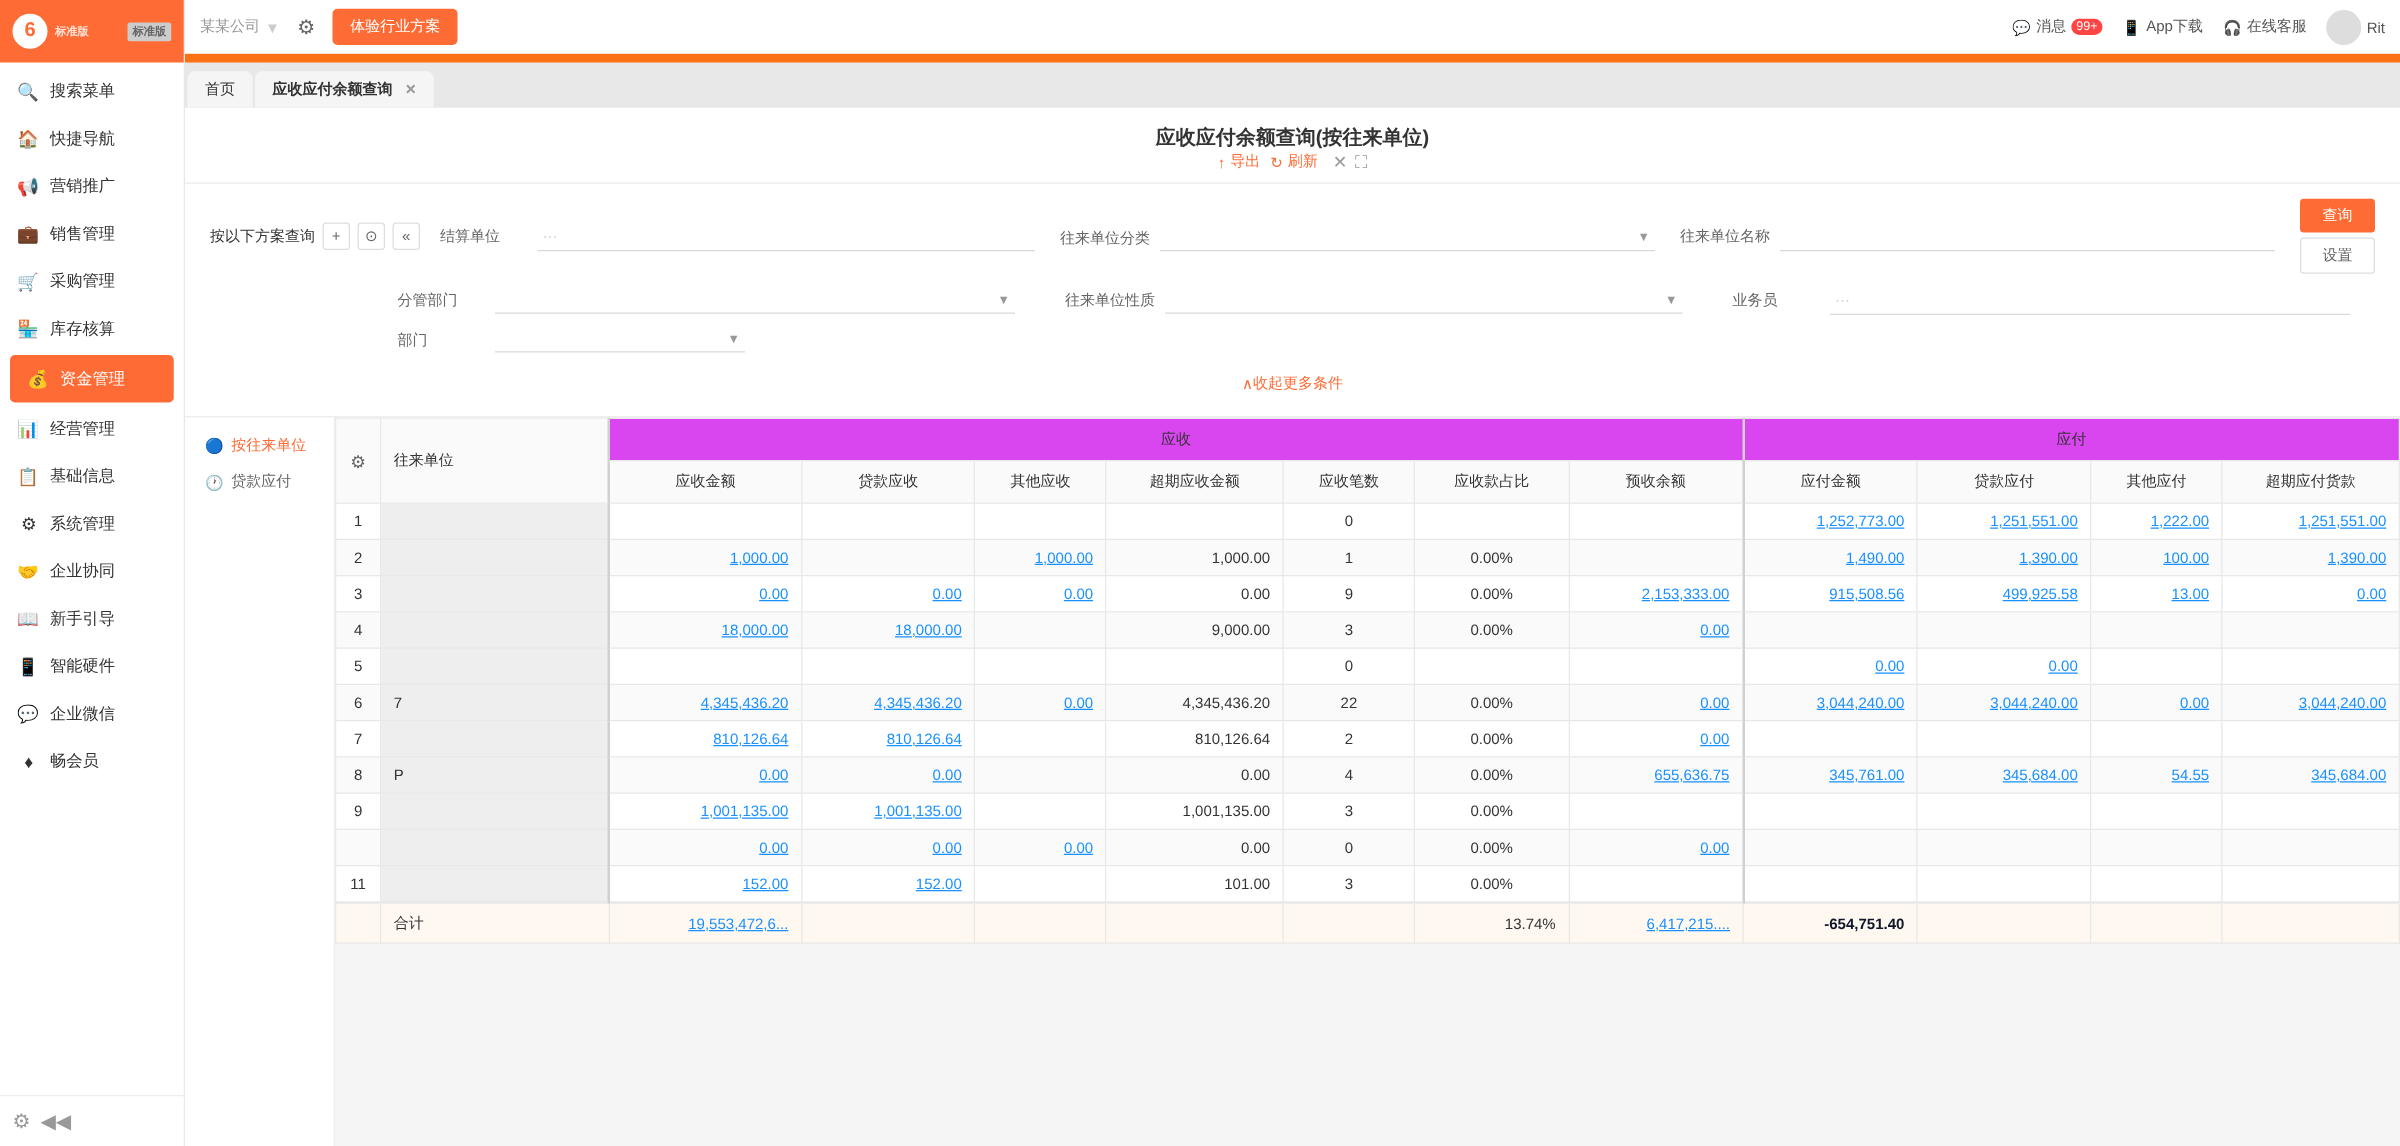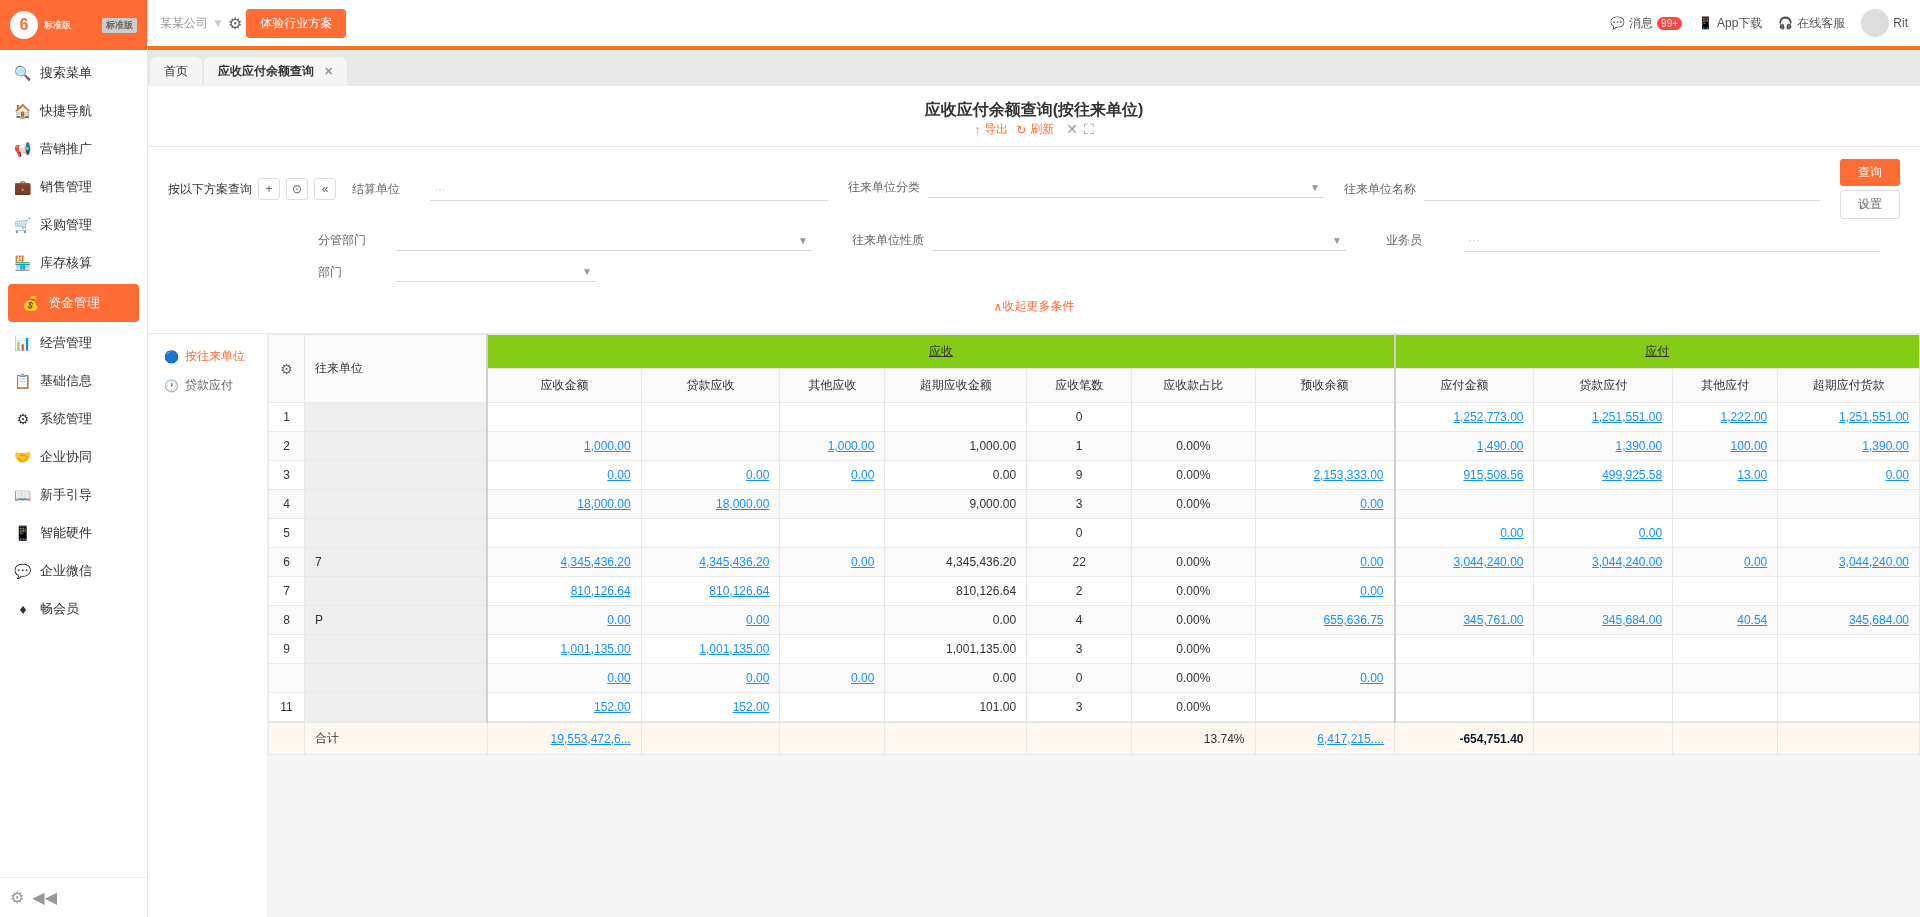--- a/index.html
+++ b/index.html
@@ -33,22 +33,22 @@
 
     .sidebar-footer {
       padding: 10px; display: flex; gap: 8px; border-top: 1px solid #eee;
       align-items: center;
     }
     .sidebar-footer-btn { cursor: pointer; color: #999; font-size: 16px; }
 
     
     .header {
       position: fixed; left: 148px; top: 0; right: 0; height: 50px;
-      background: #fff; border-bottom: 4px solid #f97316;
-      display: flex; align-items: center; padding: 0 12px; z-index: 100;
+      background: #fff; border-bottom: 7px solid #f97316;
+      display: flex; align-items: center; padding: 0 12px; gap: 10px; z-index: 100;
     }
     .header-breadcrumb { color: #999; font-size: 12px; display: flex; align-items: center; gap: 4px; }
     .header-breadcrumb .sep { color: #ccc; }
     .header-settings-icon { cursor: pointer; color: #666; font-size: 16px; margin-left: 4px; }
     .header-cta {
       background: #ff6b35; color: white; border: none; border-radius: 4px;
       padding: 6px 14px; font-size: 12px; cursor: pointer; margin-left: 4px;
     }
     .header-right { margin-left: auto; display: flex; align-items: center; gap: 16px; }
     .header-right-item { display: flex; align-items: center; gap: 4px; color: #555; font-size: 12px; cursor: pointer; }
@@ -161,21 +161,21 @@
     
     .data-table {
       width: 100%; border-collapse: collapse; background: #fff;
       font-size: 12px;
     }
     .data-table th {
       background: #fafafa; border: 1px solid #e8e8e8; padding: 8px 10px;
       text-align: center; font-weight: normal; color: #333; white-space: nowrap;
     }
     .data-table th.group-header {
-      background: #84cc16; color: #333; font-weight: 500; text-decoration: underline;
+      background: #d946ef; color: #333; font-weight: 500;
     }
     .data-table td {
       border: 1px solid #e8e8e8; padding: 7px 10px;
       color: #333; text-align: right; white-space: nowrap;
     }
     .data-table td.center { text-align: center; }
     .data-table td.left { text-align: left; }
     .data-table tr:nth-child(even) { background: #fafafa; }
     .data-table .link-cell {
       color: #1890ff; cursor: pointer; text-decoration: underline;
@@ -340,21 +340,21 @@
 
     <div class="filter-section">
       <div class="filter-row">
         <div class="filter-label-group">
           <span>按以下方案查询</span>
           <span class="filter-icon-btn">+</span>
           <span class="filter-icon-btn">⊙</span>
           <span class="filter-icon-btn">«</span>
         </div>
 
-        <div style="flex:1; display:flex; align-items:flex-start; ">
+        <div style="flex:1; display:flex; align-items:flex-end; ">
 
           <div class="filter-item">
             <span class="filter-item-label">结算单位</span>
             <div class="filter-select" style="flex:1;">
               <span style="color:#ccc;">···</span>
             </div>
           </div>
           <div class="filter-item">
             <span class="filter-item-label">往来单位分类</span>
             <div class="filter-select" style="flex:1;">
@@ -563,21 +563,21 @@
                 <td class="left" style="background: rgb(238, 238, 238); min-width: 120px;">P</td>
                 <td class="col-separator link-cell">0.00</td>
                 <td class="link-cell">0.00</td>
                 <td></td>
                 <td>0.00</td>
                 <td class="center">4</td>
                 <td class="center">0.00%</td>
                 <td class="link-cell">655,636.75</td>
                 <td class="col-separator link-cell">345,761.00</td>
                 <td class="link-cell">345,684.00</td>
-                <td class="link-cell">40.54</td>
+                <td class="link-cell">54.55</td>
                 <td class="link-cell">345,684.00</td>
               </tr>
               <tr>
                 <td class="center">9</td>
                 <td class="left" style="background: rgb(238, 238, 238); min-width: 120px;"></td>
                 <td class="col-separator link-cell">1,001,135.00</td>
                 <td class="link-cell">1,001,135.00</td>
                 <td></td>
                 <td>1,001,135.00</td>
                 <td class="center">3</td>

